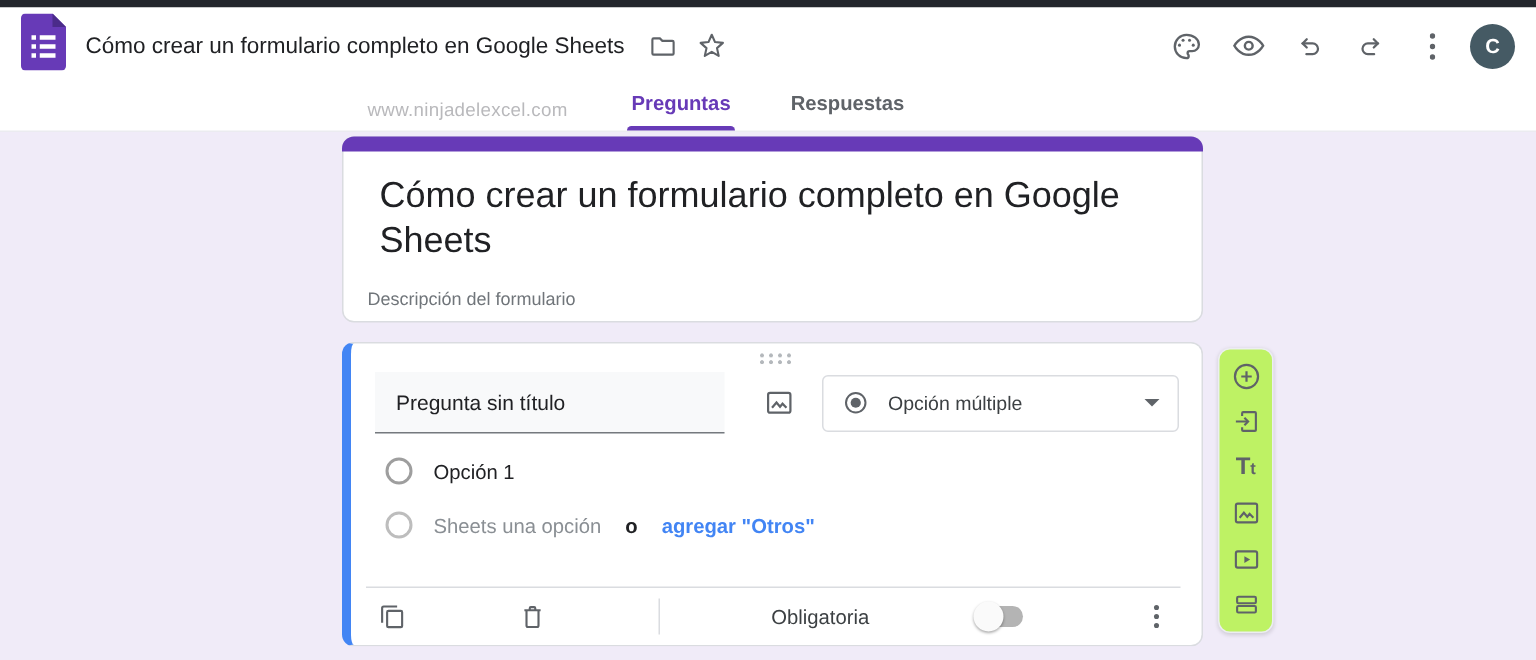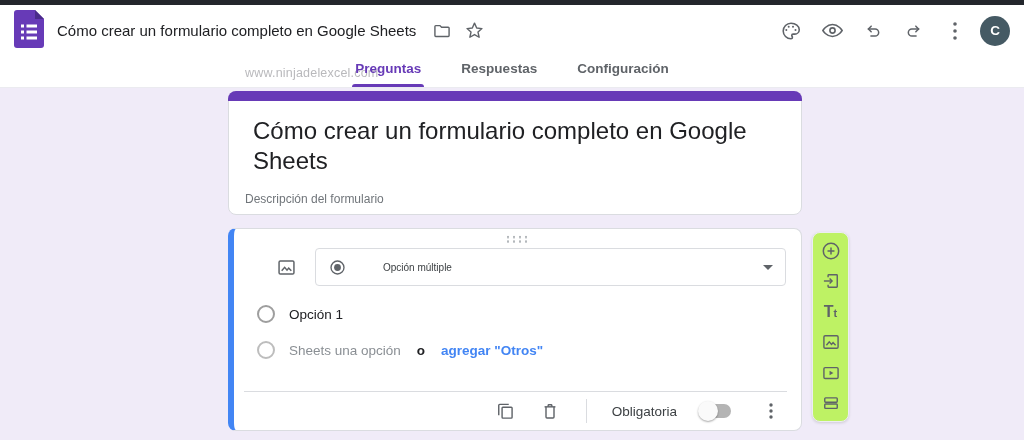--- a/index.html
+++ b/index.html
@@ -51,37 +51,37 @@
                  width:24px; height:8px; cursor:grab;
                  background-image:radial-gradient(circle at 2px 2px, #b4b8bc 1.1px, transparent 1.5px);
                  background-size:6px 4.5px; }
   .q-row { position:absolute; top:19px; left:16px; right:15px; display:flex; align-items:center; }
   .q-title-field { width:233px; height:41px; background:#f8f9fa; border-bottom:1px solid #75797e;
                    font-size:14px; color:#202124; display:flex; align-items:center;
                    padding:0 14px; cursor:text; }
   .q-image-btn { margin:0 18px 0 26px; display:flex; cursor:pointer; }
   .q-type-select { flex:1; height:38px; border:1px solid #dadce0; border-radius:4px;
                    display:flex; align-items:center; padding:0 12px; gap:12px; cursor:pointer; background:#fff; }
-  .q-type-label { font-size:10px; color:#3c4043;margin-left:24px; }
+  .q-type-label { font-size:13px; color:#3c4043; }
   .caret { margin-left:auto; width:0; height:0; border-left:5px solid transparent;
            border-right:5px solid transparent; border-top:5px solid #5f6368; }
 
   .opt-row { position:absolute; left:23px; display:flex; align-items:center; gap:14px; }
   .opt-row.first { top:76px; }
   .opt-row.second { top:112px; }
   .radio { width:18px; height:18px; border-radius:50%; border:2px solid #9e9e9e; background:#fff; cursor:pointer; }
   .radio.ghost { border-color:#bdbdbd; }
   .opt-label { font-size:13.5px; color:#202124; cursor:text; }
   .opt-add { font-size:13.5px; color:#8a8f94; cursor:text; }
   .opt-conj { font-size:13.5px; color:#202124; font-weight:bold; margin:0 2px; }
   .opt-other { font-size:13.5px; color:var(--link-blue,#4285f4); font-weight:bold; cursor:pointer; }
 
   .q-divider { position:absolute; top:162px; left:10px; right:14px; border-top:1px solid #dadce0; }
   .q-footer { position:absolute; top:163px; bottom:0; left:10px; right:13px;
-              display:flex; align-items:center; justify-content:flex-end;gap:11px; }
+              display:flex; align-items:center; justify-content:space-between;gap:11px; }
   .footer-icon { display:flex; align-items:center; justify-content:center; width:34px; height:34px;
                  border-radius:50%; cursor:pointer; }
   .v-divider { width:1px; height:24px; background:#dadce0; margin:0 10px 0 8px; }
   .required-label { font-size:13.5px; color:#3c4043; margin:0 10px 0 4px; }
   .toggle { position:relative; width:33px; height:14px; margin-right:12px; cursor:pointer; }
   .toggle .track { position:absolute; top:0; left:4px; right:0; height:14px; border-radius:7px; background:#b4b4b4; }
   .toggle .knob { position:absolute; top:-3px; left:0; width:20px; height:20px; border-radius:50%;
                   background:#fafafa; box-shadow:0 1px 2px rgba(0,0,0,.35); }
 
   
@@ -160,36 +160,36 @@
     </span>
     <span class="avatar">C</span>
   </div>
 </div>
 
 <div class="tabbar">
   <span class="watermark">www.ninjadelexcel.com</span>
   <div class="tabs">
     <span class="tab active">Preguntas</span>
     <span class="tab">Respuestas</span>
-    <span class="tab">Configuración</span>
   </div>
 </div>
 
 <div class="content">
 
   <div class="card title-card">
     <div class="theme-bar"></div>
     <div class="form-title">Cómo crear un formulario completo en Google Sheets</div>
     <div class="form-desc">Descripción del formulario</div>
   </div>
 
   <div class="card question-card">
     <div class="drag-handle"></div>
 
     <div class="q-row">
+      <div class="q-title-field">Pregunta sin título</div>
       <span class="q-image-btn">
         <svg viewBox="0 0 24 24" width="21" height="21" fill="none" stroke="#5f6368" stroke-width="1.7">
           <rect x="3.5" y="4.5" width="17" height="15" rx="1.5"></rect>
           <path d="M6.5 15.8l3.4-4 2.7 3.2 1.9-2.3 3 3.1"></path>
         </svg>
       </span>
       <div class="q-type-select">
         <svg viewBox="0 0 24 24" width="19" height="19">
           <circle cx="12" cy="12" r="8.2" fill="none" stroke="#5f6368" stroke-width="1.7"></circle>
           <circle cx="12" cy="12" r="4.3" fill="#5f6368"></circle>

